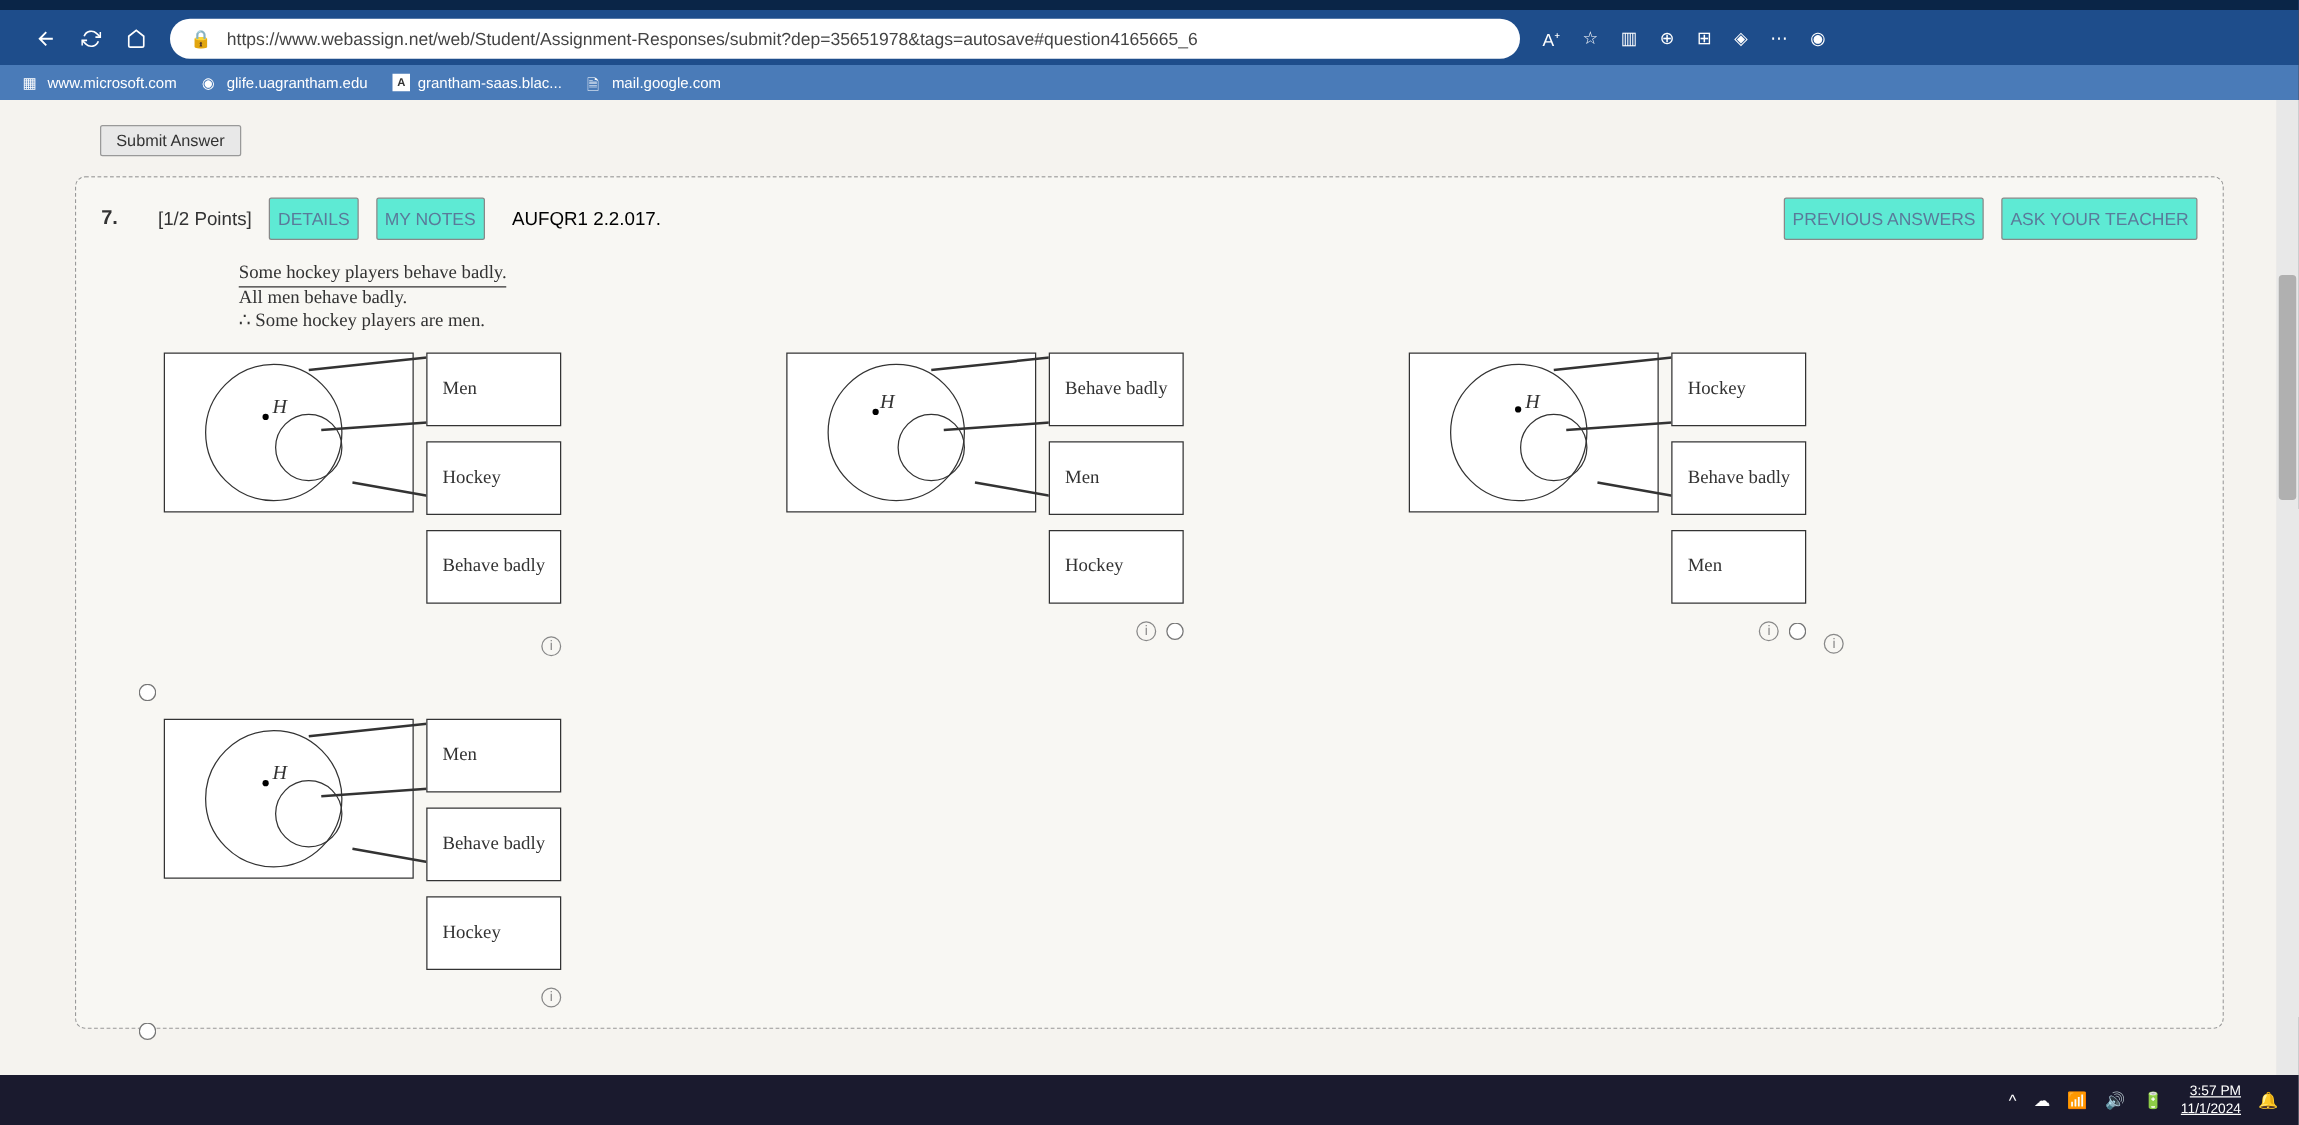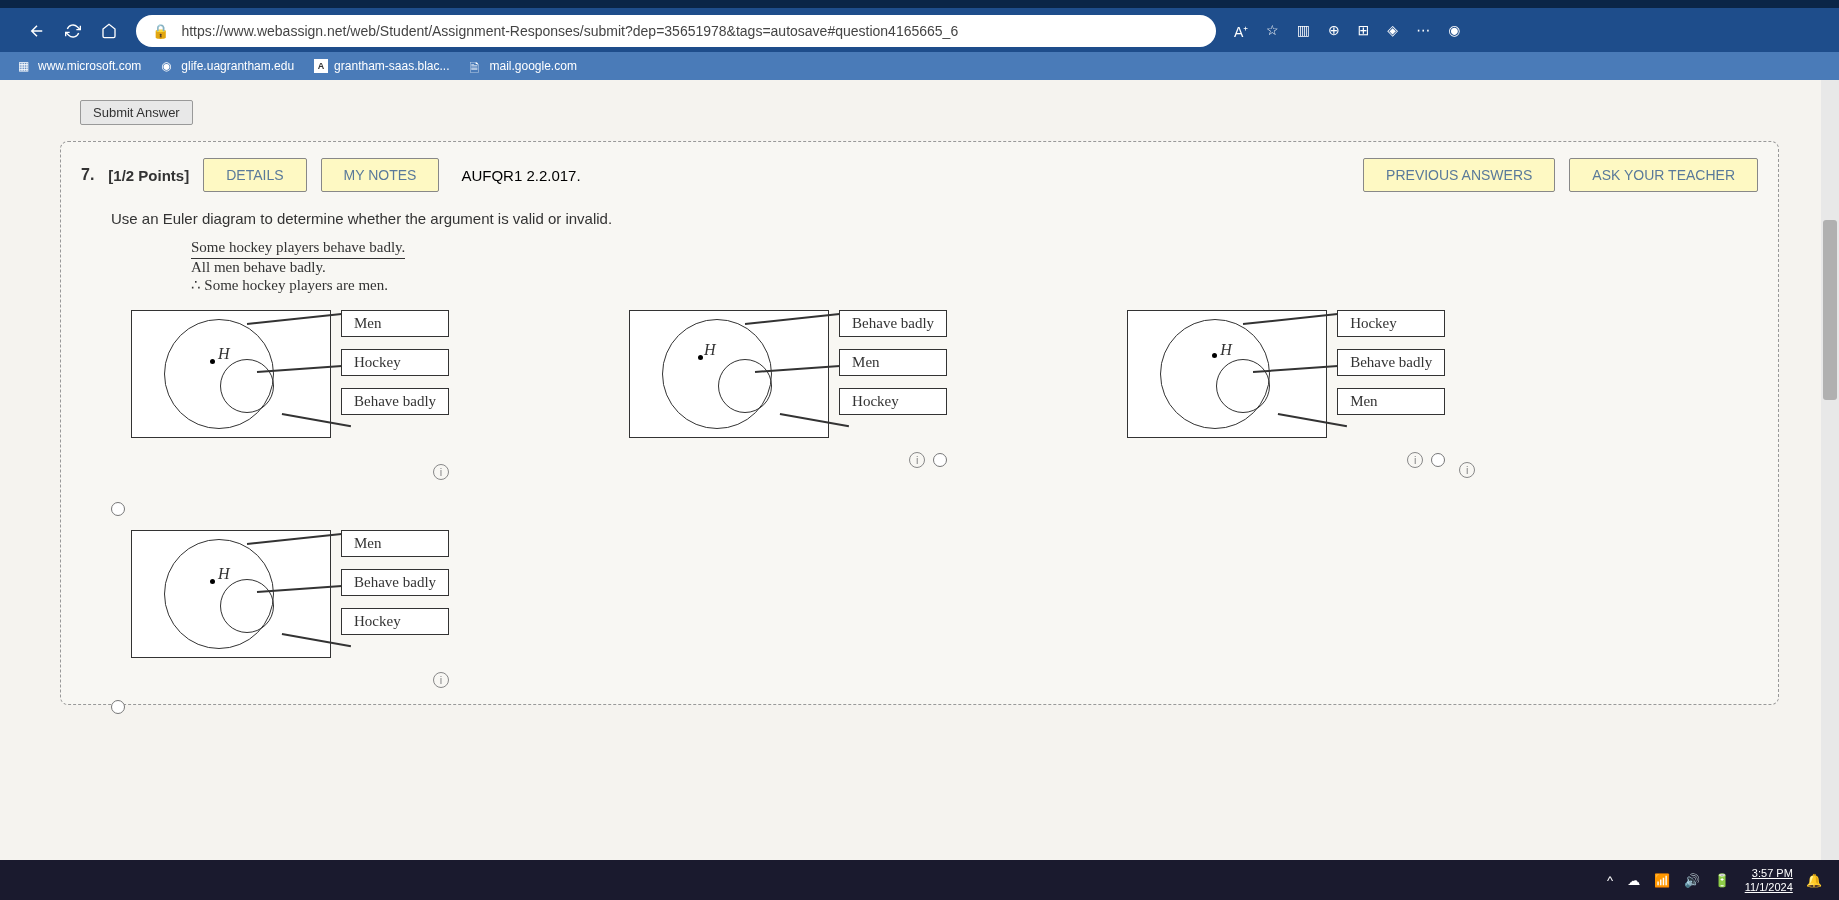--- a/index.html
+++ b/index.html
@@ -109,25 +109,25 @@
       border-radius: 8px;
       padding: 16px 20px;
       background: #f8f7f3;
     }
     .question-header {
       display: flex;
       align-items: center;
       gap: 14px;
     }
     .q-num { font-size: 16px; font-weight: bold; color: #333; }
-    .q-points { font-size: 15px; color: #333; font-weight: bold; }
+    .q-points { font-size: 15px; color: #333; font-weight: normal; margin-left: 18px; }
     .header-btn {
-      background: #fef9c3;
+      background: #5eead4;
       border: 1px solid #888;
-      padding: 8px 22px;
+      padding: 8px 6px;
       font-size: 14px;
       color: #5a7a9a;
       cursor: pointer;
       border-radius: 2px;
     }
     .q-code { font-size: 15px; font-weight: normal; color: #000000; margin-left: 8px; }
     .header-spacer { flex: 1; }
     .question-body {
       margin-top: 18px;
       padding-left: 30px;
@@ -202,21 +202,21 @@
     .labels-col {
       display: flex;
       flex-direction: column;
       gap: 12px;
       margin-left: 10px;
       position: relative;
     }
     .label-box {
       border: 1.5px solid #333;
       background: #fff;
-      padding: 4px 12px;
+      padding: 20px 12px;
       font-family: Georgia, serif;
       font-size: 15px;
       white-space: nowrap;
     }
     .connector {
       position: absolute;
       height: 1.5px;
       background: #333;
       transform-origin: left center;
     }
@@ -350,21 +350,20 @@
       <span class="q-points">[1/2 Points]</span>
       <button class="header-btn">DETAILS</button>
       <button class="header-btn">MY NOTES</button>
       <span class="q-code">AUFQR1 2.2.017.</span>
       <div class="header-spacer"></div>
       <button class="header-btn">PREVIOUS ANSWERS</button>
       <button class="header-btn">ASK YOUR TEACHER</button>
     </div>
 
     <div class="question-body">
-      <div>Use an Euler diagram to determine whether the argument is valid or invalid.</div>
       <div class="argument">
         <div><span class="premise2">Some hockey players behave badly.</span></div>
         <div>All men behave badly.</div>
         <div class="conclusion">Some hockey players are men.</div>
       </div>
 
       <div class="diagrams-row">
 
         <div class="diagram-option">
           <div class="euler-diagram">

